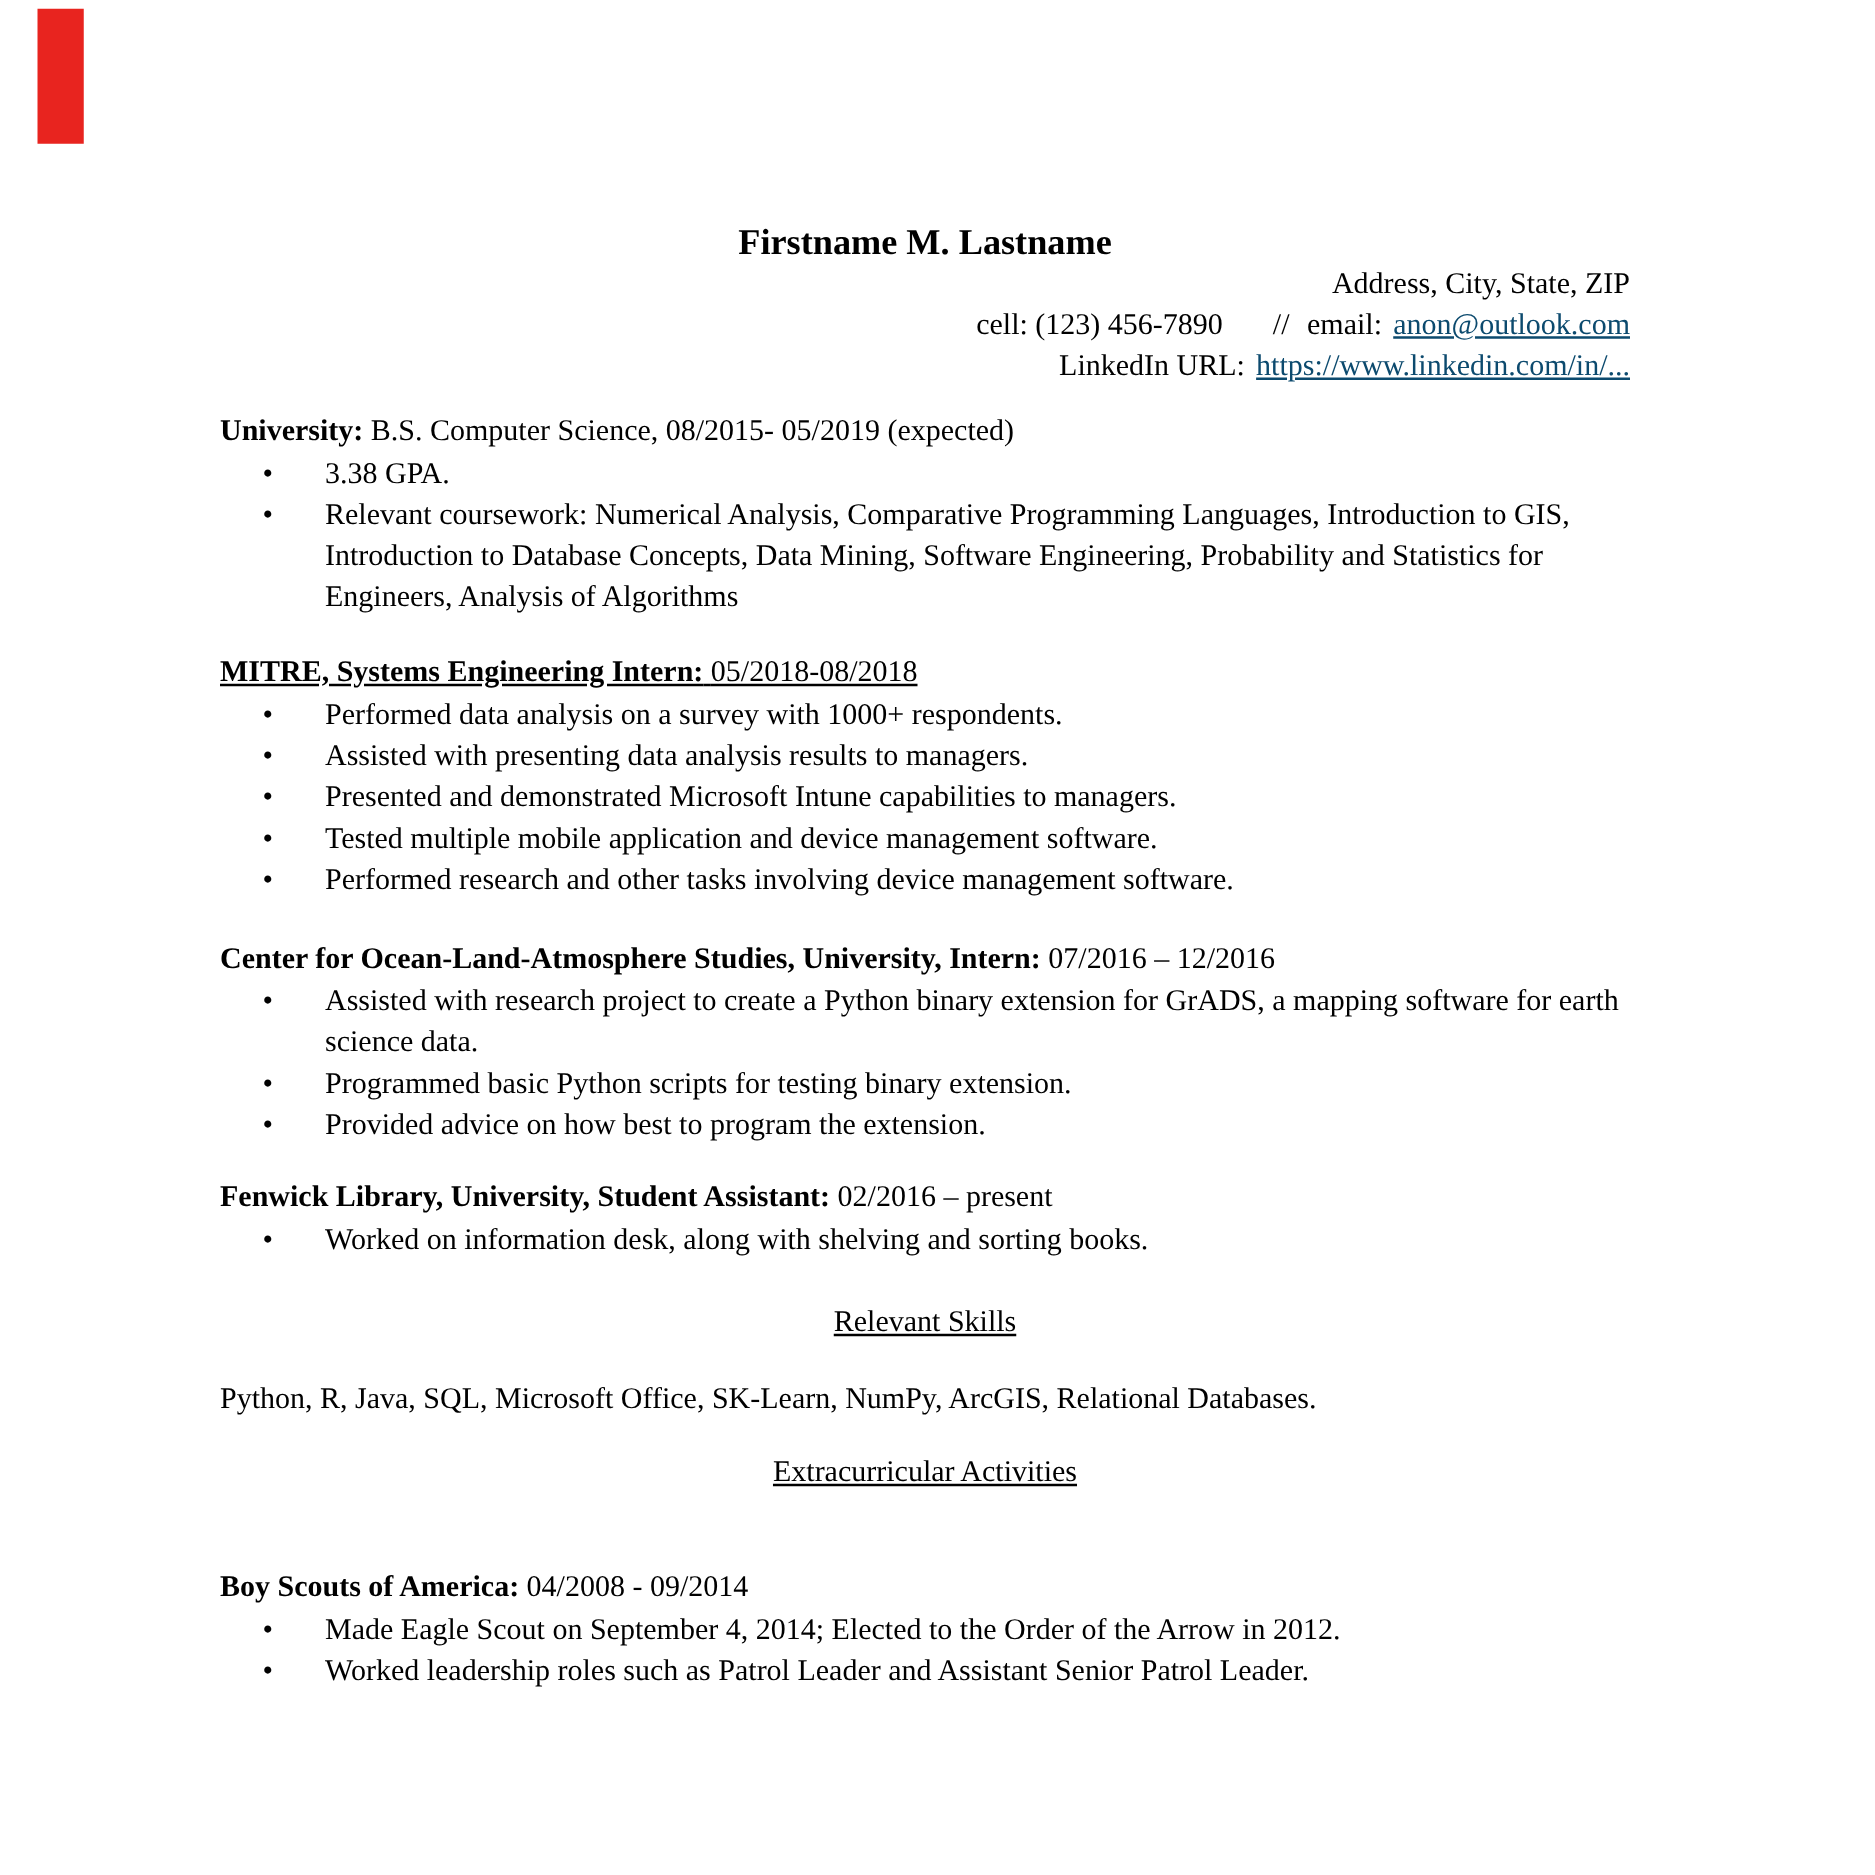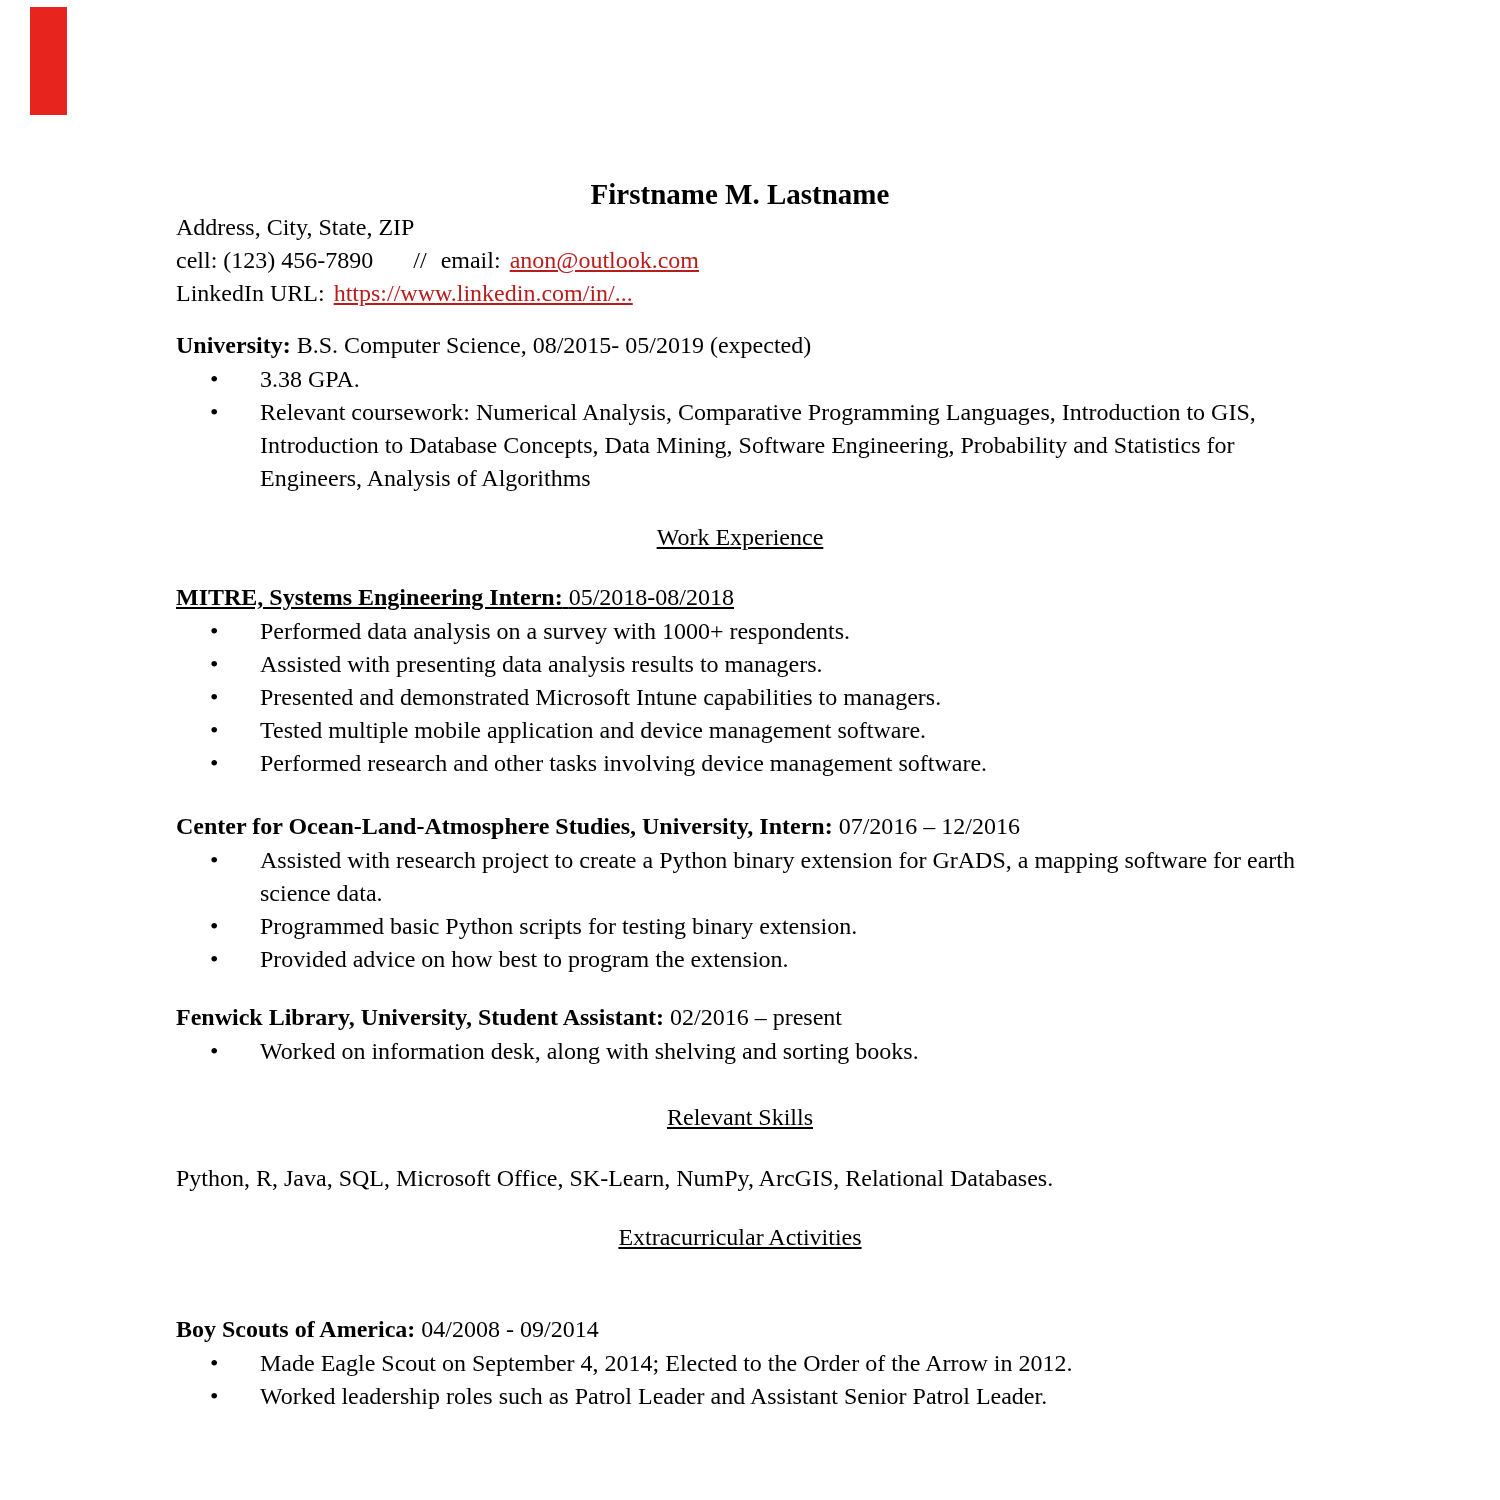--- a/index.html
+++ b/index.html
@@ -21,37 +21,37 @@
     overflow: hidden;
   }
   .red-marker {
     position: absolute;
     left: 30px;
     top: 7px;
     width: 37px;
     height: 108px;
     background: #e8241f;
   }
-  .center { text-align: left; }
+  .center { text-align: right; }
   .name {
     font-weight: bold;
     font-size: 29px;
     line-height: 33px;
     text-align: center;
   }
   .sec-heading {
     text-align: center;
     text-decoration: underline;
     margin: 26px 0 0 0;
     font-weight: normal;
     font-size: 24px;
   }
   .sec-heading.skills-h { margin-top: 33px; }
   a.link, .link {
-    color: #b91c1c;
+    color: #0c4a6e;
     text-decoration: underline;
     cursor: pointer;
   }
   .entry { margin: 0; }
   .entry b { font-weight: bold; text-align: right; }
   .mt-edu   { margin-top: 19px; }
   .mt-job1  { margin-top: 27px; text-decoration: underline; }
   .mt-job2  { margin-top: 30px; }
   .mt-job3  { margin-top: 25px; }
   .mt-text  { margin-top: 28px; }
@@ -88,21 +88,20 @@
     <div class="center"><span class="lbl-gap">LinkedIn URL:</span><a class="link">https://www.linkedin.com/in/...</a></div>
   </header>
 
 
   <p class="entry mt-edu"><b>University:</b> <span>B.S. Computer Science, 08/2015- 05/2019 (expected)</span></p>
   <ul class="blist">
     <li>3.38 GPA.</li>
     <li>Relevant coursework: Numerical Analysis, Comparative Programming Languages, Introduction to GIS, Introduction to Database Concepts, Data Mining, Software Engineering, Probability and Statistics for Engineers, Analysis of Algorithms</li>
   </ul>
 
-  <div class="sec-heading">Work Experience</div>
 
   <p class="entry mt-job1"><b>MITRE, Systems Engineering Intern:</b> <span>05/2018-08/2018</span></p>
   <ul class="blist">
     <li>Performed data analysis on a survey with 1000+ respondents.</li>
     <li>Assisted with presenting data analysis results to managers.</li>
     <li>Presented and demonstrated Microsoft Intune capabilities to managers.</li>
     <li>Tested multiple mobile application and device management software.</li>
     <li>Performed research and other tasks involving device management software.</li>
   </ul>
 

